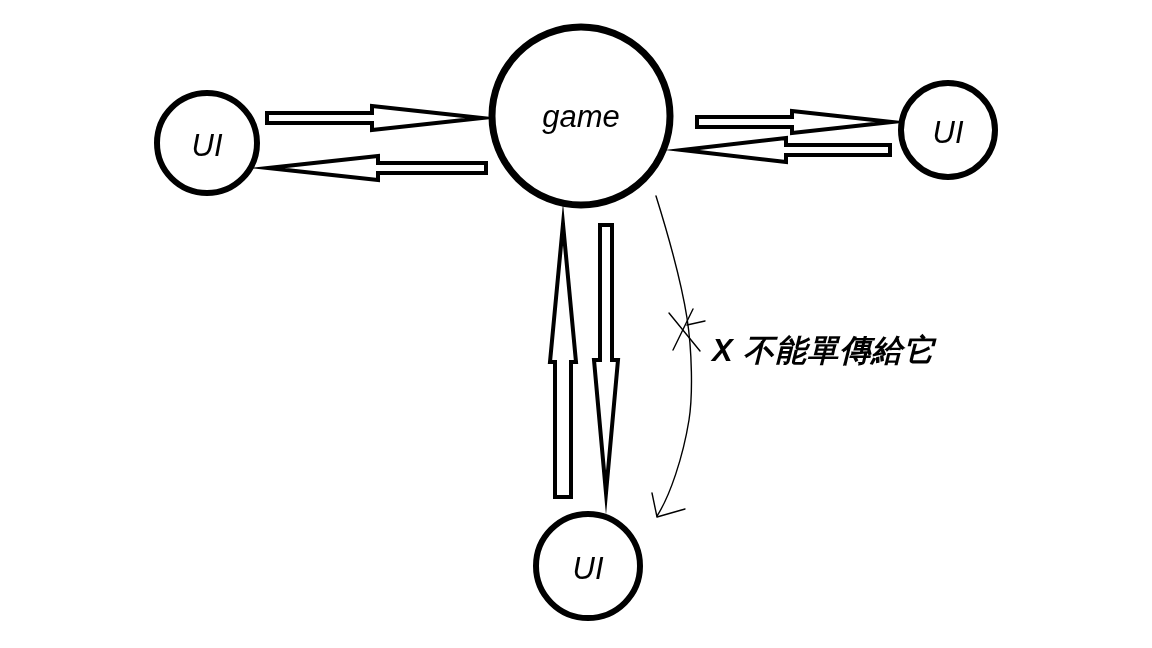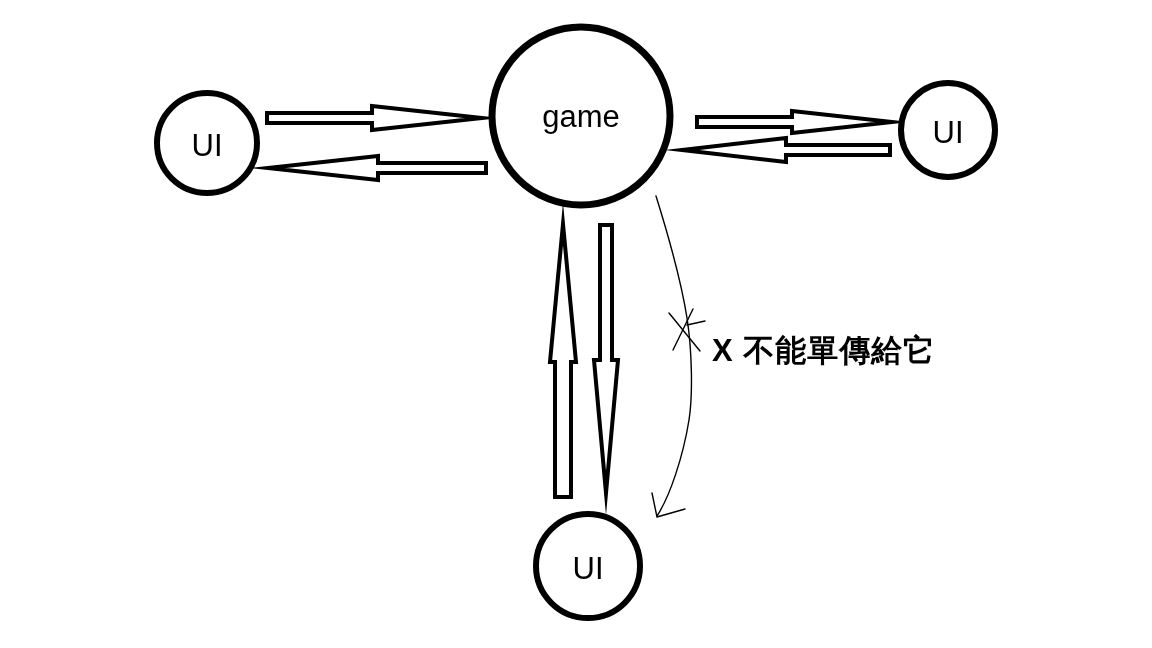--- a/index.html
+++ b/index.html
@@ -1,18 +1,18 @@
 <!DOCTYPE html>
 <html style="--bg: #ffffff; --ink: #000000;"><head>
 <meta charset="utf-8">
 <style>
   :root { --bg:#ffffff; --ink:#000000; }
   * { margin:0; padding:0; box-sizing:border-box; }
   html,body { width:1152px; height:648px; background:var(--bg); overflow:hidden; }
-  .canvas-wrap { width:1152px; height:648px; }
+  .canvas-wrap { width:1152px; height:648px;font-style:italic; }
   svg { display:block; }
   .node-circle { fill:var(--bg); stroke:var(--ink); }
   .node-circle.lg { stroke-width:7; }
   .node-circle.sm { stroke-width:6; }
   .arrow { fill:var(--bg); stroke:var(--ink); stroke-width:4; stroke-linejoin:miter; stroke-miterlimit:14; }
   .thin { fill:none; stroke:var(--ink); stroke-width:1.4; stroke-linecap:round; stroke-linejoin:round; }
   text { fill:var(--ink); font-family:"Liberation Sans","DejaVu Sans",sans-serif; }
   .node-label { font-size:31px; text-anchor:middle; dominant-baseline:central; }
   .annotation-label { font-size:31px; font-weight:600; letter-spacing:1px; }
 </style>

